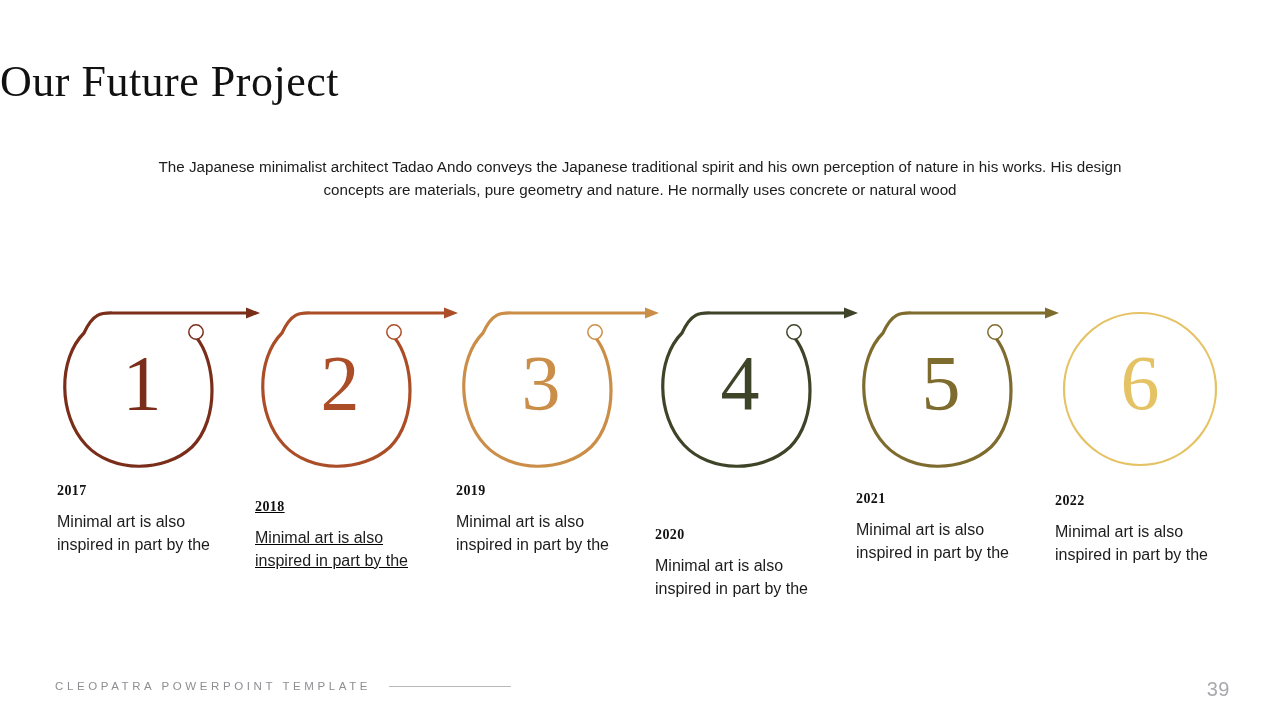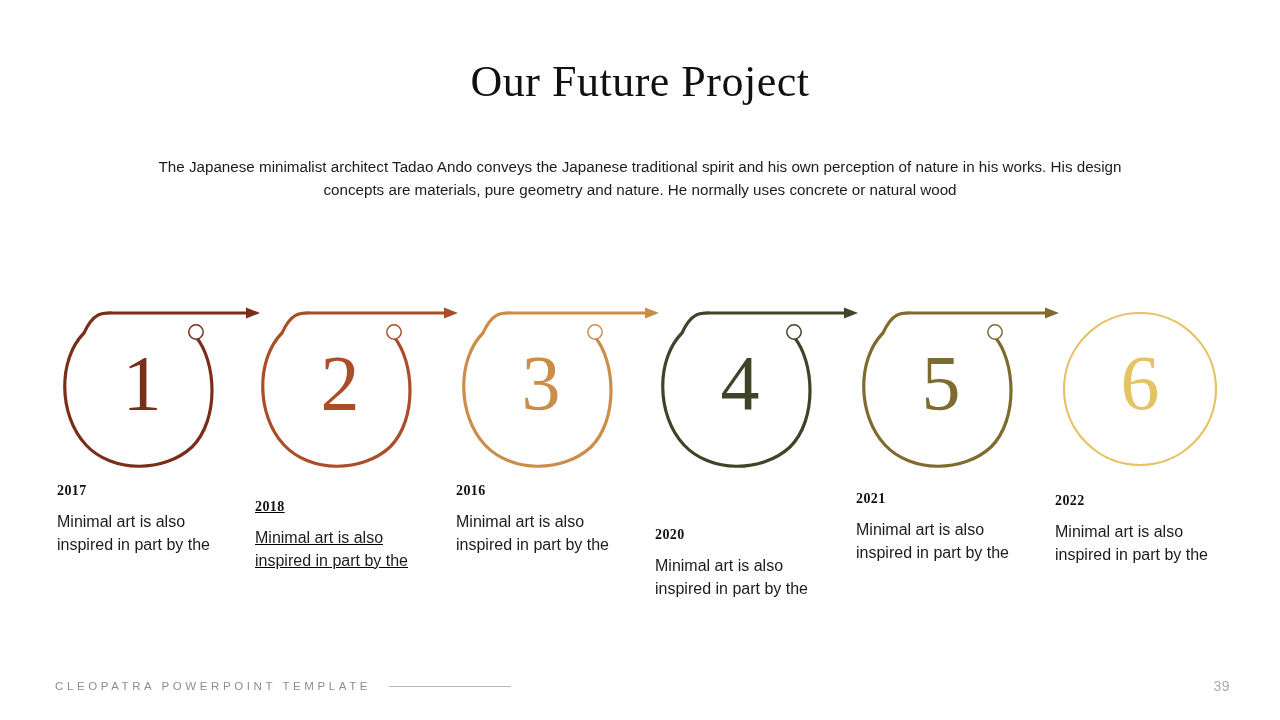--- a/index.html
+++ b/index.html
@@ -23,21 +23,21 @@
     height: 720px;
     background: #ffffff;
   }
 
   
   .page-title {
     position: absolute;
     top: 58px;
     left: 0;
     width: 1280px;
-    text-align: center;
+    text-align: left;
     font-family: "Liberation Serif", serif;
     font-size: 44px;
     font-weight: 400;
     letter-spacing: 0.5px;
     color: #111111;
     line-height: 1.1;
   }
 
   .page-subtitle {
     position: absolute;
@@ -134,21 +134,21 @@
   .footer-rule {
     width: 122px;
     height: 1px;
     background: #b8b8bc;
   }
   .page-number {
     position: absolute;
     right: 50px;
     top: 678px;
     font-family: "Liberation Sans", sans-serif;
-    font-size: 14px;
+    font-size: 20px;
     color: #a9a9ad;
     letter-spacing: 0.5px;
   }
 </style>
 </head>
 <body>
 
 <div class="slide">
 
   <div class="page-title">Our Future Project</div>
@@ -199,21 +199,21 @@
   <div class="captions" id="captions">
       <div class="caption" style="left: 57px; top: 0px;">
         <div class="caption-year">2017</div>
         <div class="caption-desc">Minimal art is also inspired in part by the</div>
       </div>
       <div class="caption" style="left: 255px; top: 16px; text-decoration: underline;">
         <div class="caption-year">2018</div>
         <div class="caption-desc">Minimal art is also inspired in part by the</div>
       </div>
       <div class="caption" style="left: 456px; top: 0px;">
-        <div class="caption-year">2016</div>
+        <div class="caption-year">2019</div>
         <div class="caption-desc">Minimal art is also inspired in part by the</div>
       </div>
       <div class="caption" style="left: 655px; top: 0px; margin-top: 44px;">
         <div class="caption-year">2020</div>
         <div class="caption-desc">Minimal art is also inspired in part by the</div>
       </div>
       <div class="caption" style="left: 856px; top: 8px;">
         <div class="caption-year">2021</div>
         <div class="caption-desc">Minimal art is also inspired in part by the</div>
       </div>

